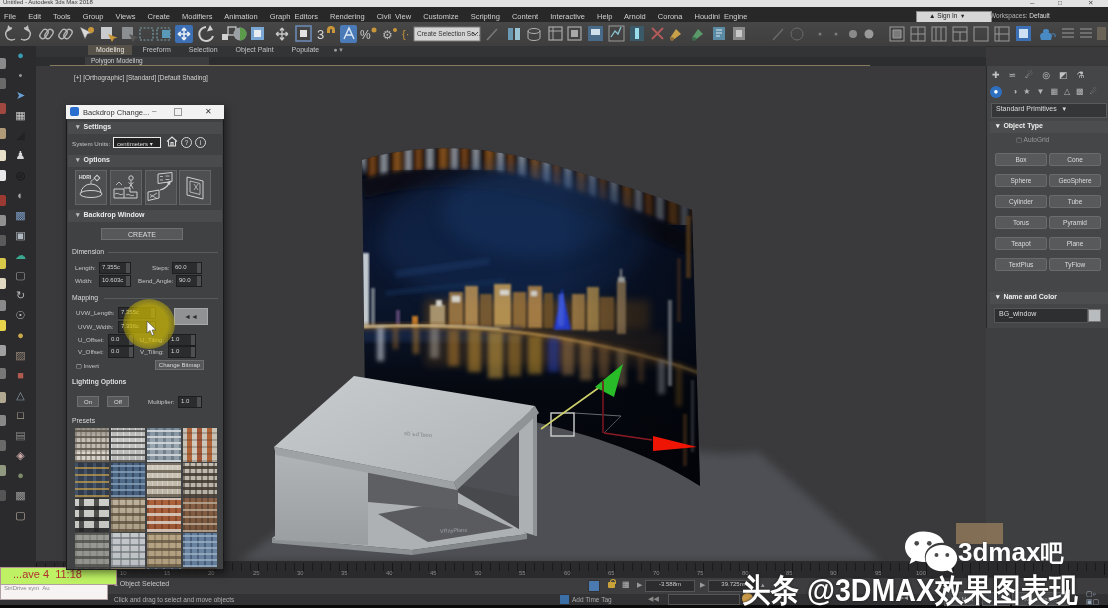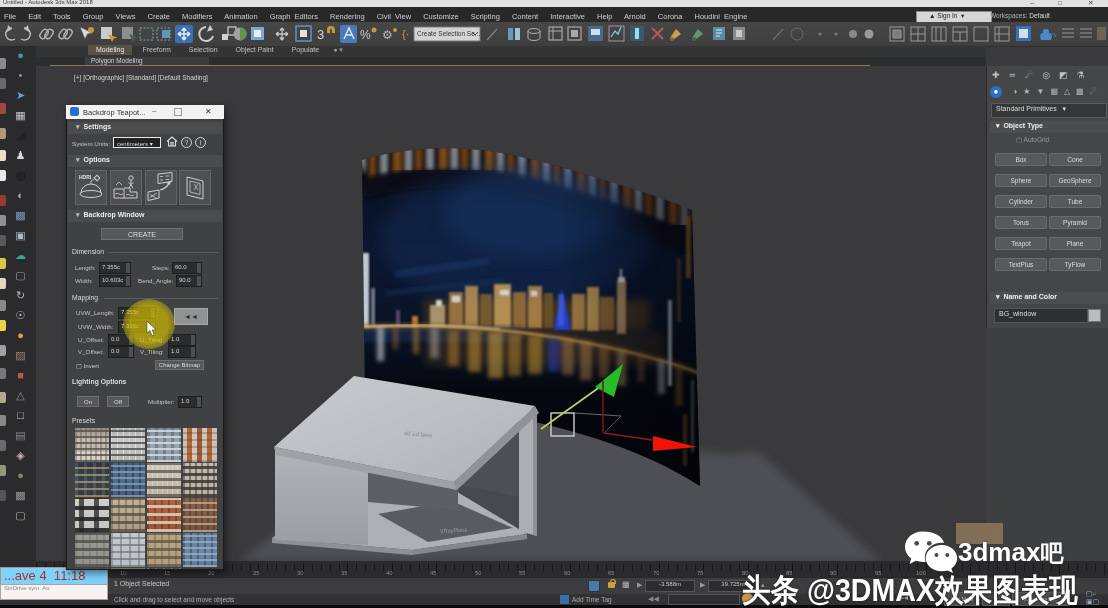--- a/index.html
+++ b/index.html
@@ -442,40 +442,40 @@
     <span class="abs" style="left:648px;top:595px;font-size:7px;color:#888;">◀◀</span>
     <span class="abs" style="left:668px;top:594px;width:70px;height:9px;background:#2e2e30;border:1px solid #555;"></span>
     <span class="abs" style="left:742px;top:593px;width:11px;height:11px;border-radius:6px;background:#c99a4a;"></span>
     <span class="abs" style="left:900px;top:593px;font-size:8px;color:#aaa;">▸◂</span>
     <span class="abs" style="left:944px;top:592px;width:34px;height:12px;background:#4a4b4d;border:1px solid #5e5e5e;font-size:6px;color:#bbb;text-align:center;line-height:12px;">Set Mod</span>
     <span class="abs" style="left:982px;top:592px;width:26px;height:12px;background:#44454a;border:1px solid #5e5e5e;font-size:7px;color:#9cf;text-align:center;line-height:12px;">⌖</span>
     <span class="abs" style="left:1012px;top:592px;width:56px;height:12px;background:#4a4b4d;border:1px solid #5e5e5e;font-size:6px;color:#bbb;text-align:center;line-height:12px;">Key Filters...</span>
     <span class="abs" style="left:1074px;top:593px;font-size:8px;color:#bbb;">▸</span>
     <span class="abs" style="left:1086px;top:590px;font-size:7px;color:#9ab;">▢⌕<br>▣▢</span>
 
-    <div class="abs" style="left:0px;top:567px;width:103px;height:16px;background:#7dd3fc;border:1px solid #b09090;font-size:13px;color:#b03030;padding-left:3px;">...ave 4&nbsp;&nbsp;11:18</div>
+    <div class="abs" style="left:0px;top:567px;width:103px;height:16px;background:#bef264;border:1px solid #b09090;font-size:11px;color:#b03030;padding-left:12px;">...ave 4&nbsp;&nbsp;11:18</div>
     <div class="abs" style="left:0px;top:584px;width:103px;height:14px;background:#f7f3f3;border:1px solid #b0a0a0;font-size:6px;color:#888;padding-left:3px;">SiriDrive sym&nbsp; Au</div>
   </div>
 
   <div class="abs" id="dialog" style="left:66px;top:105px;width:158px;height:465px;">
     <style>
       #dialog .hdr{position:absolute;left:2px;width:154px;height:12px;background:#4a4b4d;color:#ececec;font-size:7px;font-weight:bold;padding:1px 0 0 8px;box-sizing:border-box;}
       #dialog .hdr:before{content:"\25BE";margin-right:4px;color:#bbb;}
       #dialog .lbl{position:absolute;font-size:6.2px;color:#c6c6c6;}
       #dialog .fld{position:absolute;height:9px;background:#2b2c2e;border:1px solid #1e1e1e;color:#d2d2d2;font-size:6px;padding:1px 0 0 2px;box-sizing:content-box;}
       #dialog .fld i{position:absolute;right:0;top:0;width:4px;height:100%;background:#4e4f51;font-style:normal;}
       #dialog .glbl{position:absolute;font-size:6.8px;color:#dcdcdc;}
       #dialog .gline{position:absolute;height:1px;background:#5a5b5d;}
     </style>
 
     <div class="abs" style="left:0;top:0;width:158px;height:465px;background:#404143;border:1px solid #1a1a1a;box-sizing:border-box;box-shadow:2px 3px 8px rgba(0,0,0,0.5);"></div>
 
     <div class="abs" style="left:0;top:0;width:158px;height:14px;background:#f2f2f2;"></div>
     <div class="abs" style="left:4px;top:2px;width:9px;height:9px;background:#2a6fd0;border-radius:2px;"></div>
-    <div class="abs" style="left:17px;top:2.5px;font-size:7.5px;color:#333;">Backdrop Teapot...</div>
+    <div class="abs" style="left:17px;top:2.5px;font-size:7.5px;color:#333;">Backdrop Change...</div>
     <div class="abs" style="left:86px;top:1px;font-size:8px;color:#555;">–</div>
     <div class="abs" style="left:108px;top:3px;width:6px;height:6px;border:1px solid #999;"></div>
     <div class="abs" style="left:139px;top:2px;font-size:8px;color:#333;">✕</div>
 
     <div class="hdr" style="top:17px;">Settings</div>
     <div class="lbl" style="left:6px;top:35px;">System Units:</div>
     <div class="abs" style="left:47px;top:32px;width:48px;height:11px;background:#222;border:1px solid #e8e8e8;box-sizing:border-box;color:#ddd;font-size:6px;padding:2px 0 0 3px;">centimeters&nbsp;▾</div>
     <svg class="abs" style="left:100px;top:31px;" width="12" height="11" viewBox="0 0 12 11">
         <path d="M1 5.5 L6 1 L11 5.5 M2.5 5 v5 h7 v-5 M5 10 v-3.5 h2 V10" stroke="#e0e0e0" fill="none" stroke-width="1.1"></path>
       </svg>

